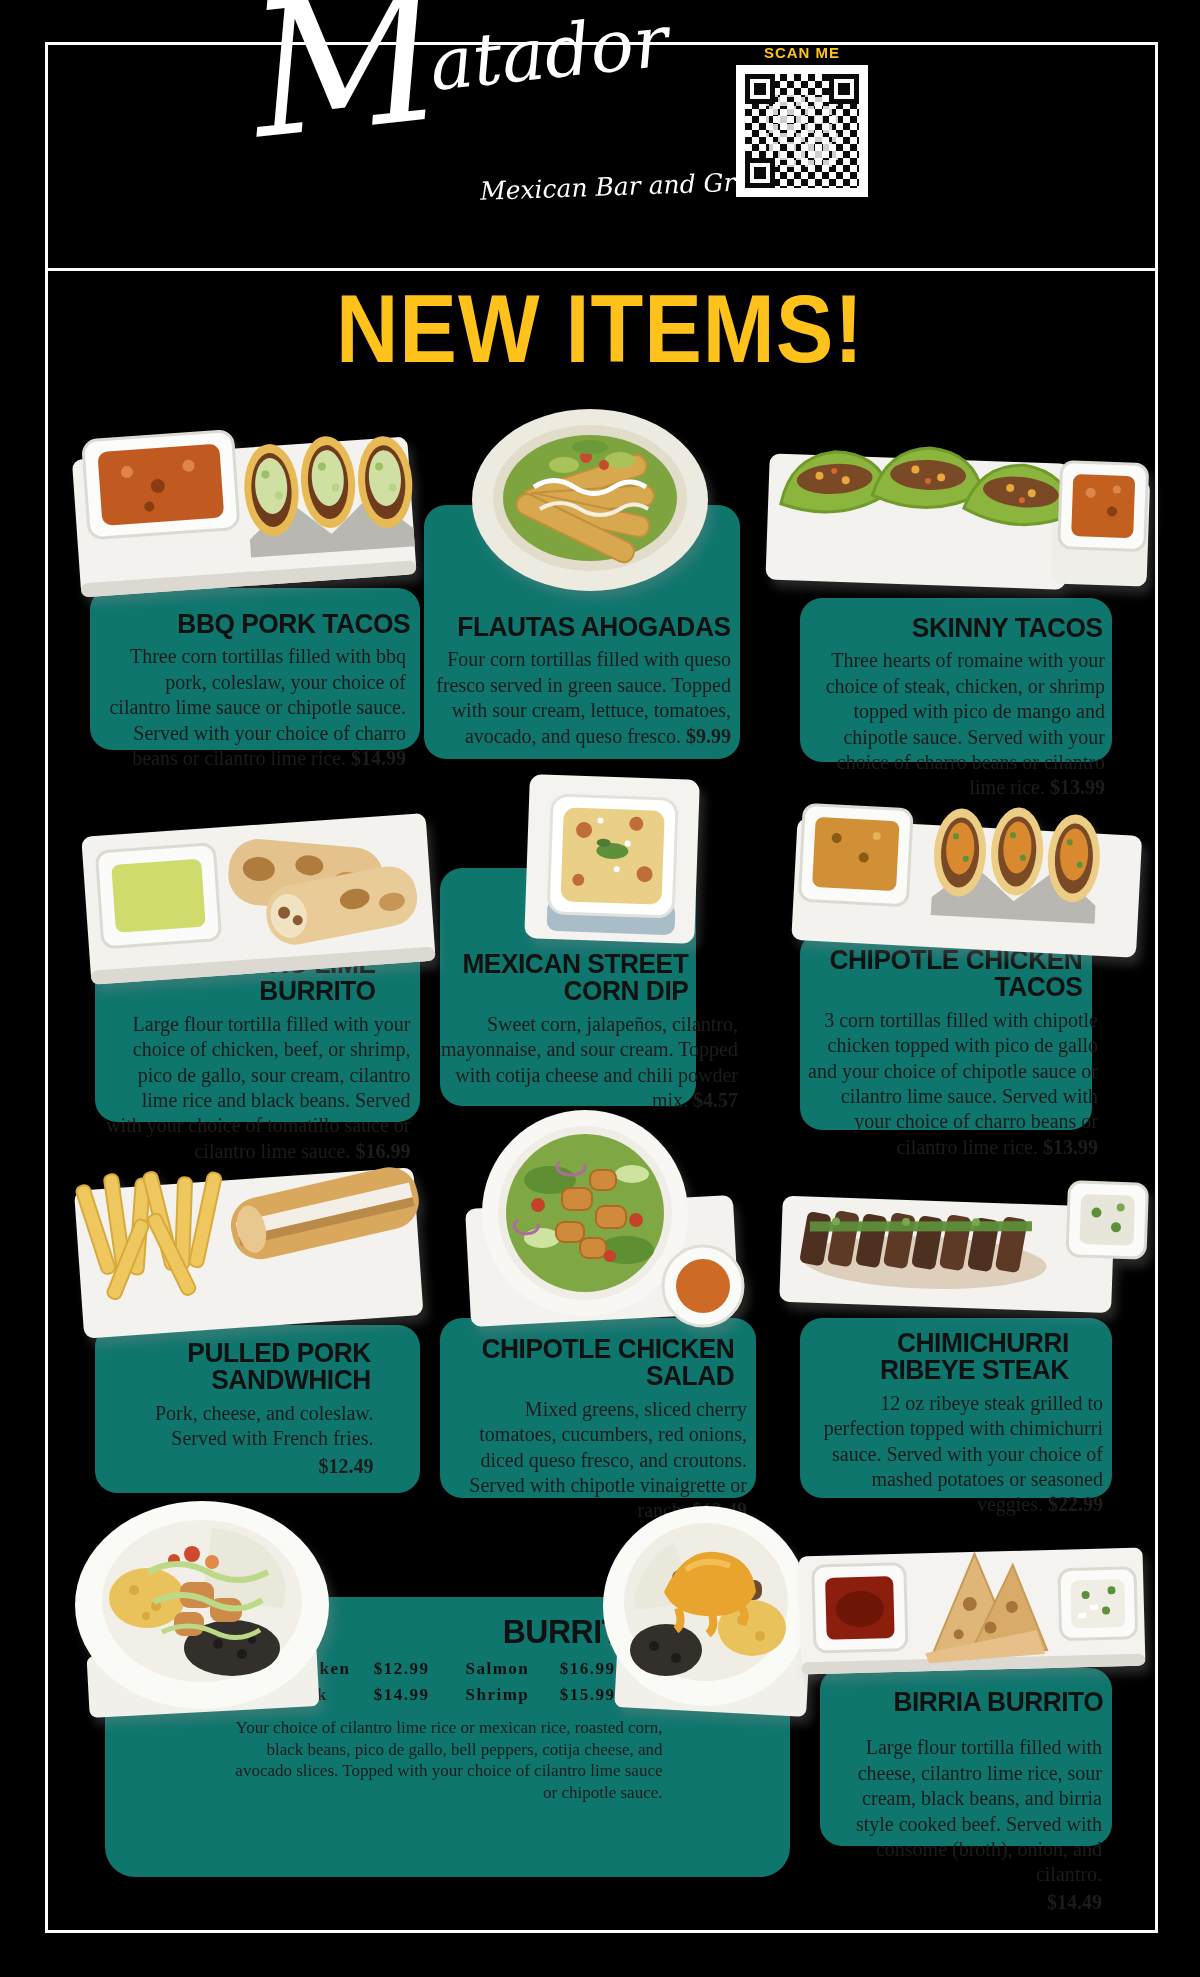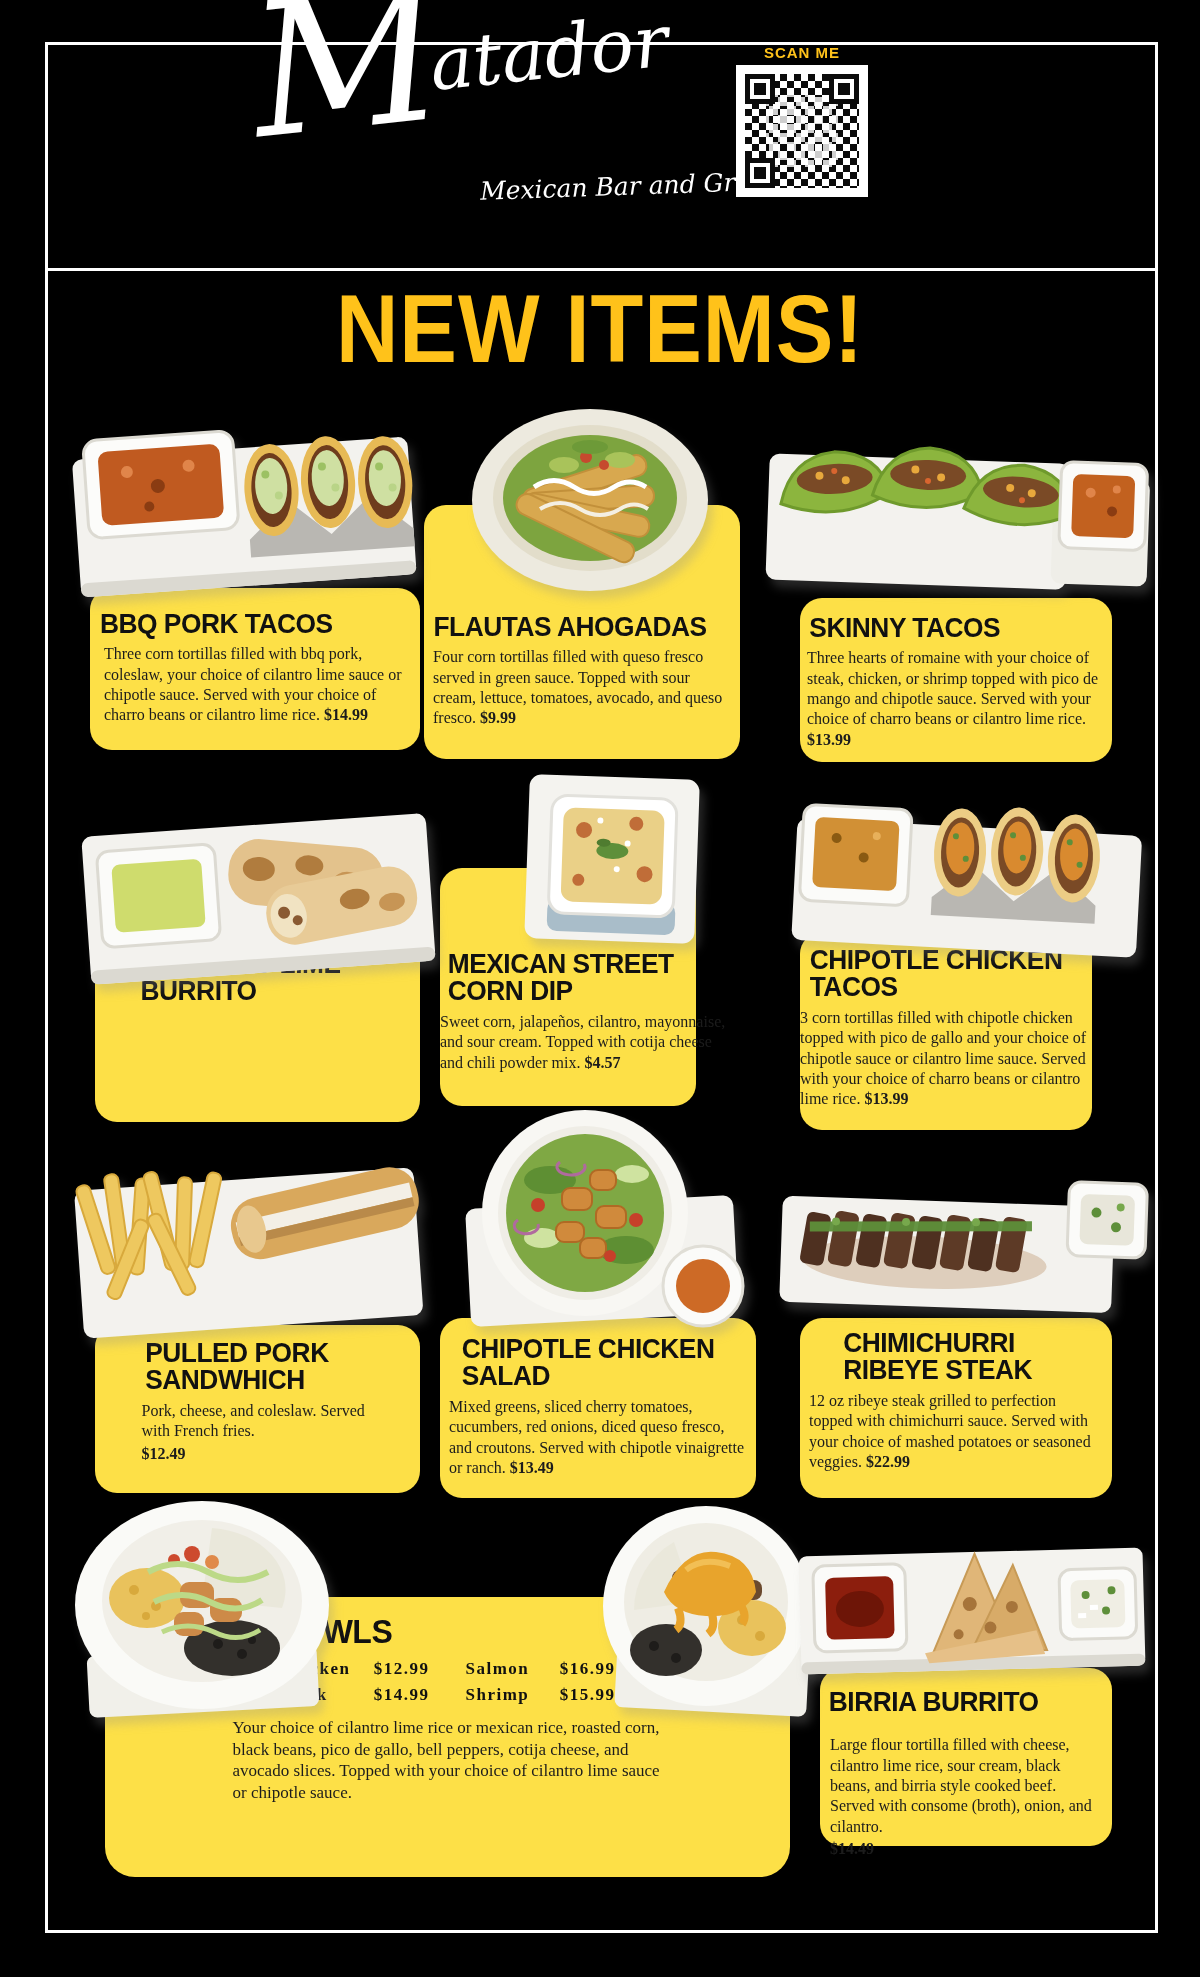--- a/index.html
+++ b/index.html
@@ -24,25 +24,25 @@
   .qr-pattern2{position:absolute;left:30px;top:30px;right:30px;bottom:30px;opacity:.8;
       background:repeating-conic-gradient(#ffffff 0% 25%, transparent 0% 50%) 3px 2px/18px 18px;}
   .qr-finder{position:absolute;width:30px;height:30px;border:5px solid #0b0b0b;background:#fff;box-sizing:border-box;}
   .qr-finder::after{content:"";position:absolute;left:4px;top:4px;width:12px;height:12px;background:#0b0b0b;}
   .qr-finder.tl{left:9px;top:9px;} .qr-finder.tr{right:9px;top:9px;} .qr-finder.bl{left:9px;bottom:9px;}
 
   .new-items{position:absolute;left:0;width:1200px;top:284px;text-align:center;color:#ffc21a;
       font-size:90px;font-weight:900;letter-spacing:1px;line-height:1;transform:scale(0.96,1.08);}
 
   
-  .card{position:absolute;background:#fde047;border-radius:22px;z-index:2;text-align:left;
+  .card{position:absolute;background:#0f766e;border-radius:22px;z-index:2;text-align:right;
         color:#151515;box-sizing:border-box;}
   .card h2{font-weight:800;font-size:28px;line-height:0.98;margin:0 auto;letter-spacing:-0.5px;
            transform:scaleX(0.94);color:#111;}
-  .card p{font-family:"Liberation Serif",serif;font-size:16px;line-height:1.27;margin:7px auto 0;color:#1c1c1c;}
+  .card p{font-family:"Liberation Serif",serif;font-size:20px;line-height:1.27;margin:7px auto 0;color:#1c1c1c;}
   .price{font-weight:700;}
   .price-block{display:block;margin-top:2px;}
   .opts{display:flex;justify-content:center;gap:36px;margin-top:11px;
         font-family:"Liberation Serif",serif;font-weight:700;font-size:17px;letter-spacing:1.5px;color:#111;}
   .opts .col{display:flex;flex-direction:column;gap:6px;}
   .opt{display:flex;justify-content:space-between;gap:16px;min-width:150px;}
 
   
   .photo{position:absolute;z-index:3;pointer-events:none;}
   .photo svg{display:block;width:100%;height:100%;filter:drop-shadow(5px 8px 5px rgba(140,140,140,0.28));}
@@ -413,20 +413,21 @@
     <p style="width:298px"><span>Four corn tortillas filled with queso fresco served in green sauce. Topped with sour cream, lettuce, tomatoes, avocado, and queso fresco.</span> <b class="price">$9.99</b></p>
   </div>
 
   <div class="card" style="left:800px;top:598px;width:312px;height:164px;padding-top:16px">
     <h2>SKINNY TACOS</h2>
     <p style="width:298px"><span>Three hearts of romaine with your choice of steak, chicken, or shrimp topped with pico de mango and chipotle sauce. Served with your choice of charro beans or cilantro lime rice.</span> <b class="price">$13.99</b></p>
   </div>
 
   <div class="card" style="left:95px;top:932px;width:325px;height:190px;padding-top:18px">
     <h2 style="max-width:250px">CILANTRO LIME BURRITO</h2>
+    <p style="width:306px"><span>Large flour tortilla filled with your choice of chicken, beef, or shrimp, pico de gallo, sour cream, cilantro lime rice and black beans. Served with your choice of tomatillo sauce or cilantro lime sauce.</span> <b class="price">$16.99</b></p>
   </div>
 
   <div class="card" style="left:440px;top:868px;width:256px;height:238px;padding-top:82px">
     <h2 style="max-width:270px">MEXICAN STREET CORN DIP</h2>
     <p style="width:298px"><span>Sweet corn, jalapeños, cilantro, mayonnaise, and sour cream. Topped with cotija cheese and chili powder mix.</span> <b class="price">$4.57</b></p>
   </div>
 
   <div class="card" style="left:800px;top:932px;width:292px;height:198px;padding-top:14px">
     <h2 style="max-width:290px">CHIPOTLE CHICKEN TACOS</h2>
     <p style="width:298px"><span>3 corn tortillas filled with chipotle chicken topped with pico de gallo and your choice of chipotle sauce or cilantro lime sauce. Served with your choice of charro beans or cilantro lime rice.</span> <b class="price">$13.99</b></p>

